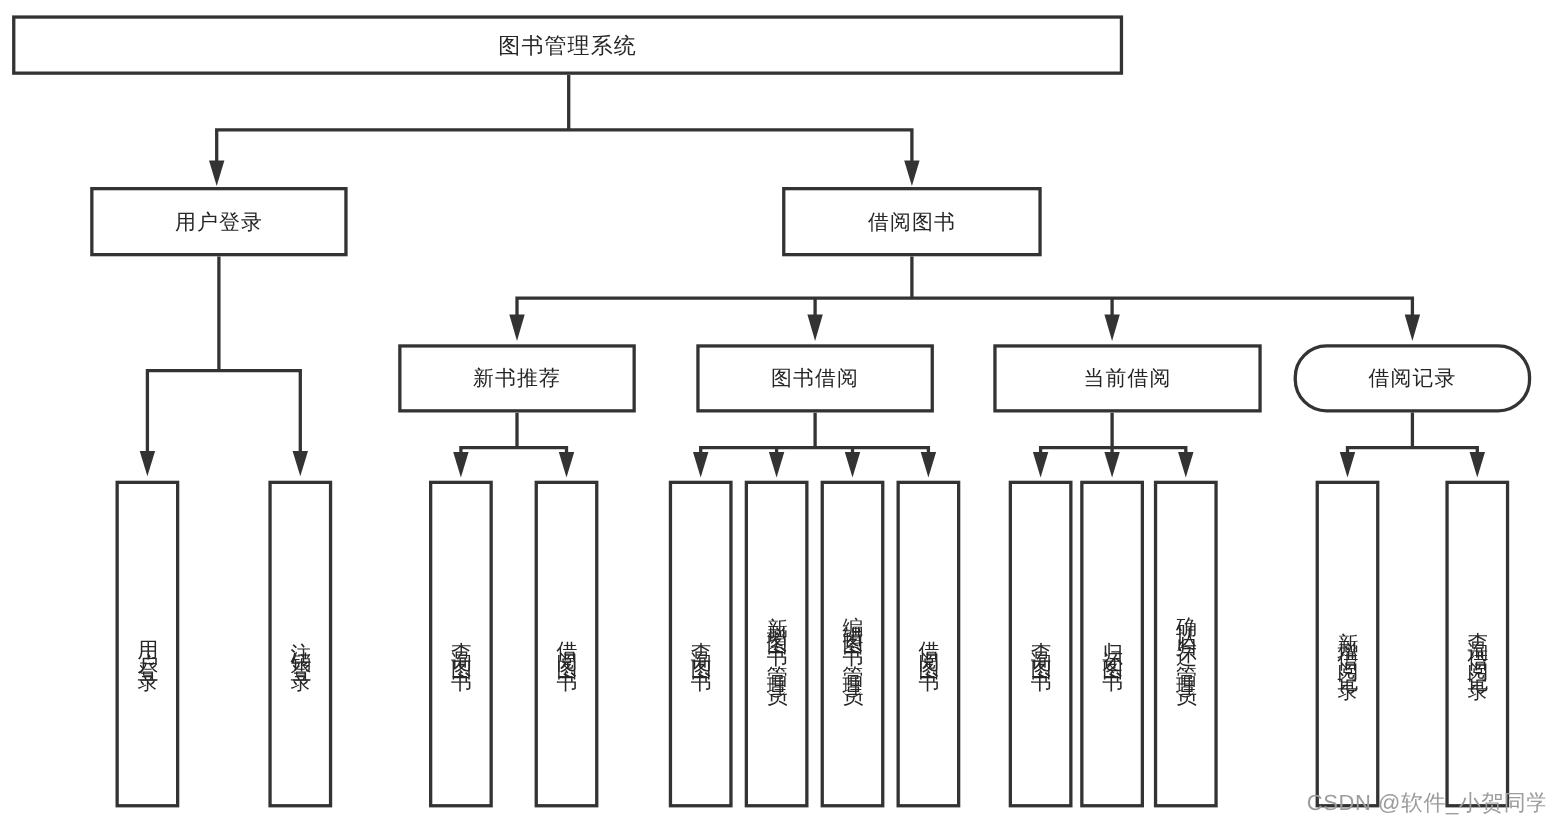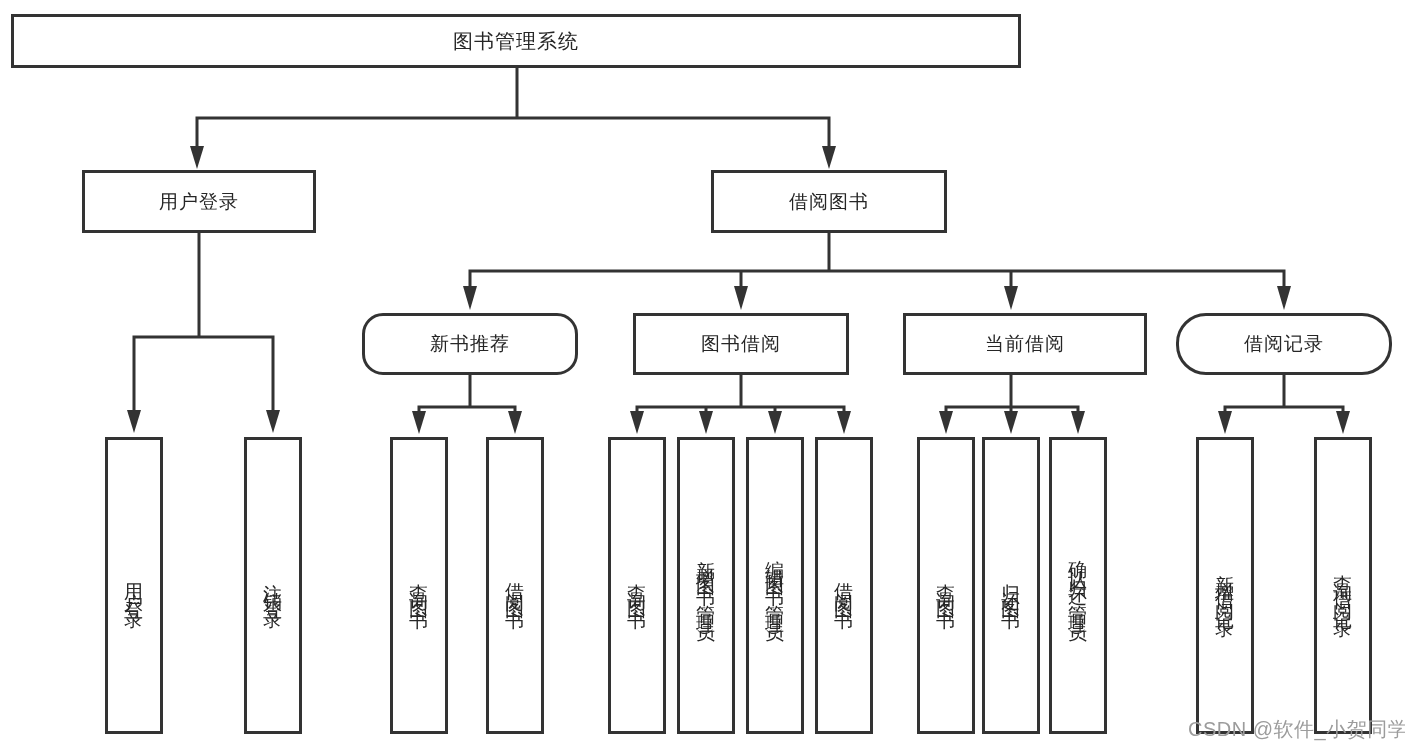--- a/index.html
+++ b/index.html
@@ -41,21 +41,21 @@
     line-height: 1;
     white-space: nowrap;
   }
   
   .n-root { left: 11px; top: 14px; width: 1010px; height: 54px; }
   
   .n-user { left: 82px;  top: 170px; width: 234px; height: 63px; }
   .n-book { left: 711px; top: 170px; width: 236px; height: 63px; }
   
   .lvl3 { top: 313px; height: 62px; }
-  .n-g0 { left: 362px;  width: 216px; border-radius: 21px; }
+  .n-g0 { left: 362px;  width: 216px; }
   .n-g1 { left: 633px;  width: 216px; }
   .n-g2 { left: 903px;  width: 244px; }
   .n-g3 { left: 1176px; width: 216px; border-radius: 30px; }
   
   .leaf { top: 437px; width: 58px; height: 297px; }
   .l-b0-0 { left: 105px; }
   .l-b0-1 { left: 244px; }
   .l-g0-0 { left: 390px; }
   .l-g0-1 { left: 486px; }
   .l-g1-0 { left: 608px; }

